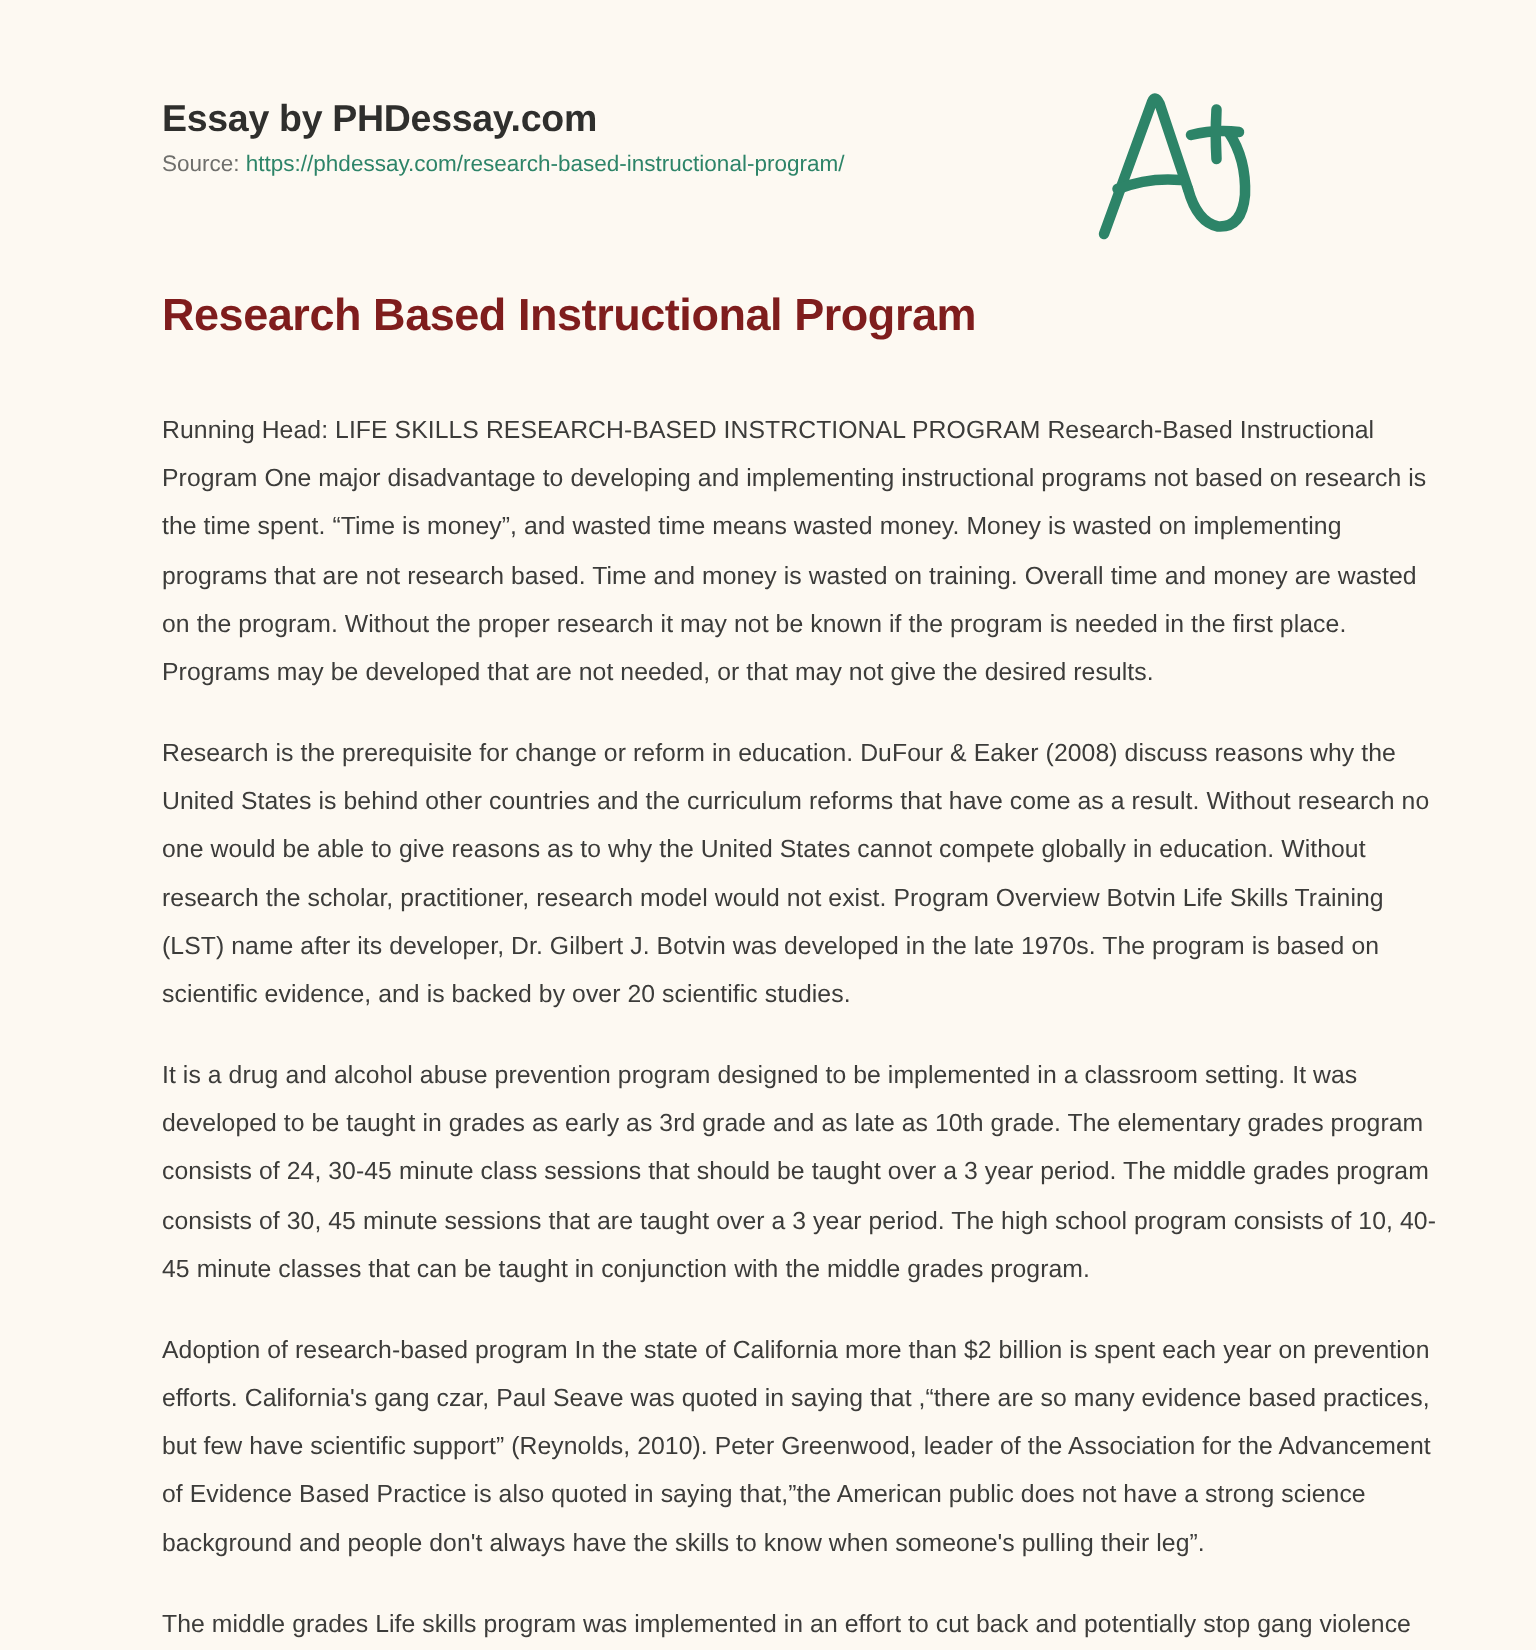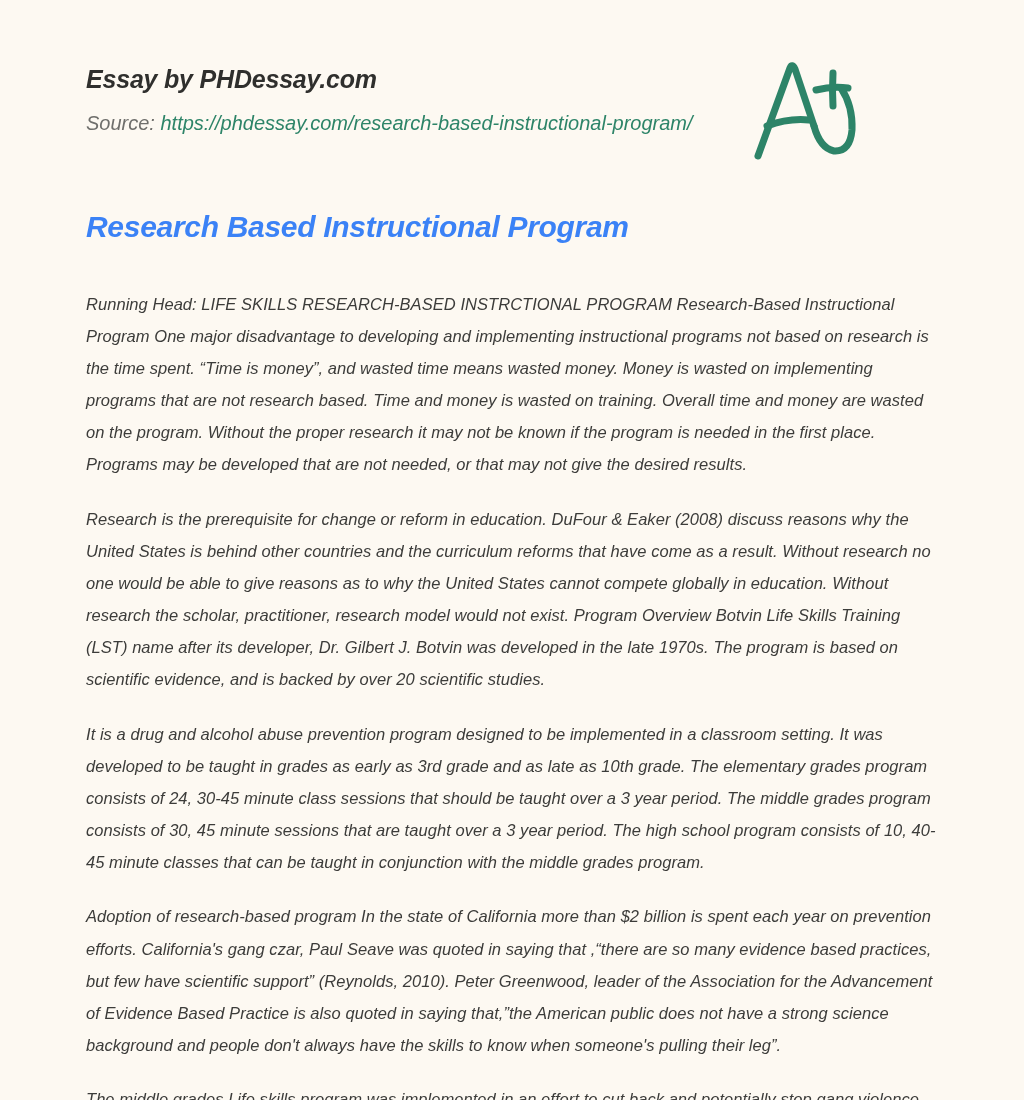--- a/index.html
+++ b/index.html
@@ -14,39 +14,38 @@
     color: #3a3a38;
     overflow: hidden;
     position: relative;
   }
 
   .page {
     position: relative;
     width: 1024px;
     height: 1036px;
     box-sizing: border-box;
-    padding: 0 86px;
-    font-style: italic;
+    padding: 0 108px;
   }
 
   
   .header {
     position: relative;
     padding-top: 64px;
   }
   .brand-line {
     font-size: 25px;
     font-weight: bold;
     letter-spacing: -0.2px;
     color: #2f2f2d;
     line-height: 1.2;
   }
   .source-line {
-    margin-top: 16px;
-    font-size: 20px;
+    margin-top: 6px;
+    font-size: 15px;
     color: #6f6f6c;
     line-height: 1.3;
     white-space: nowrap;
   }
   .source-label {
     color: #6f6f6c;
   }
   .source-url {
     color: #2d8468;
     text-decoration: none;
@@ -66,21 +65,21 @@
     height: 120px;
   }
 
   
   .doc-title {
     margin: 0;
     padding-top: 72px;
     font-size: 30px;
     font-weight: bold;
     letter-spacing: -0.3px;
-    color: #3b82f6;
+    color: #7f1d1d;
     line-height: 1.25;
   }
 
   
   .article {
     padding-top: 26px;
     width: 856px;
   }
   .article p {
     margin: 16px 0 22px 0;

